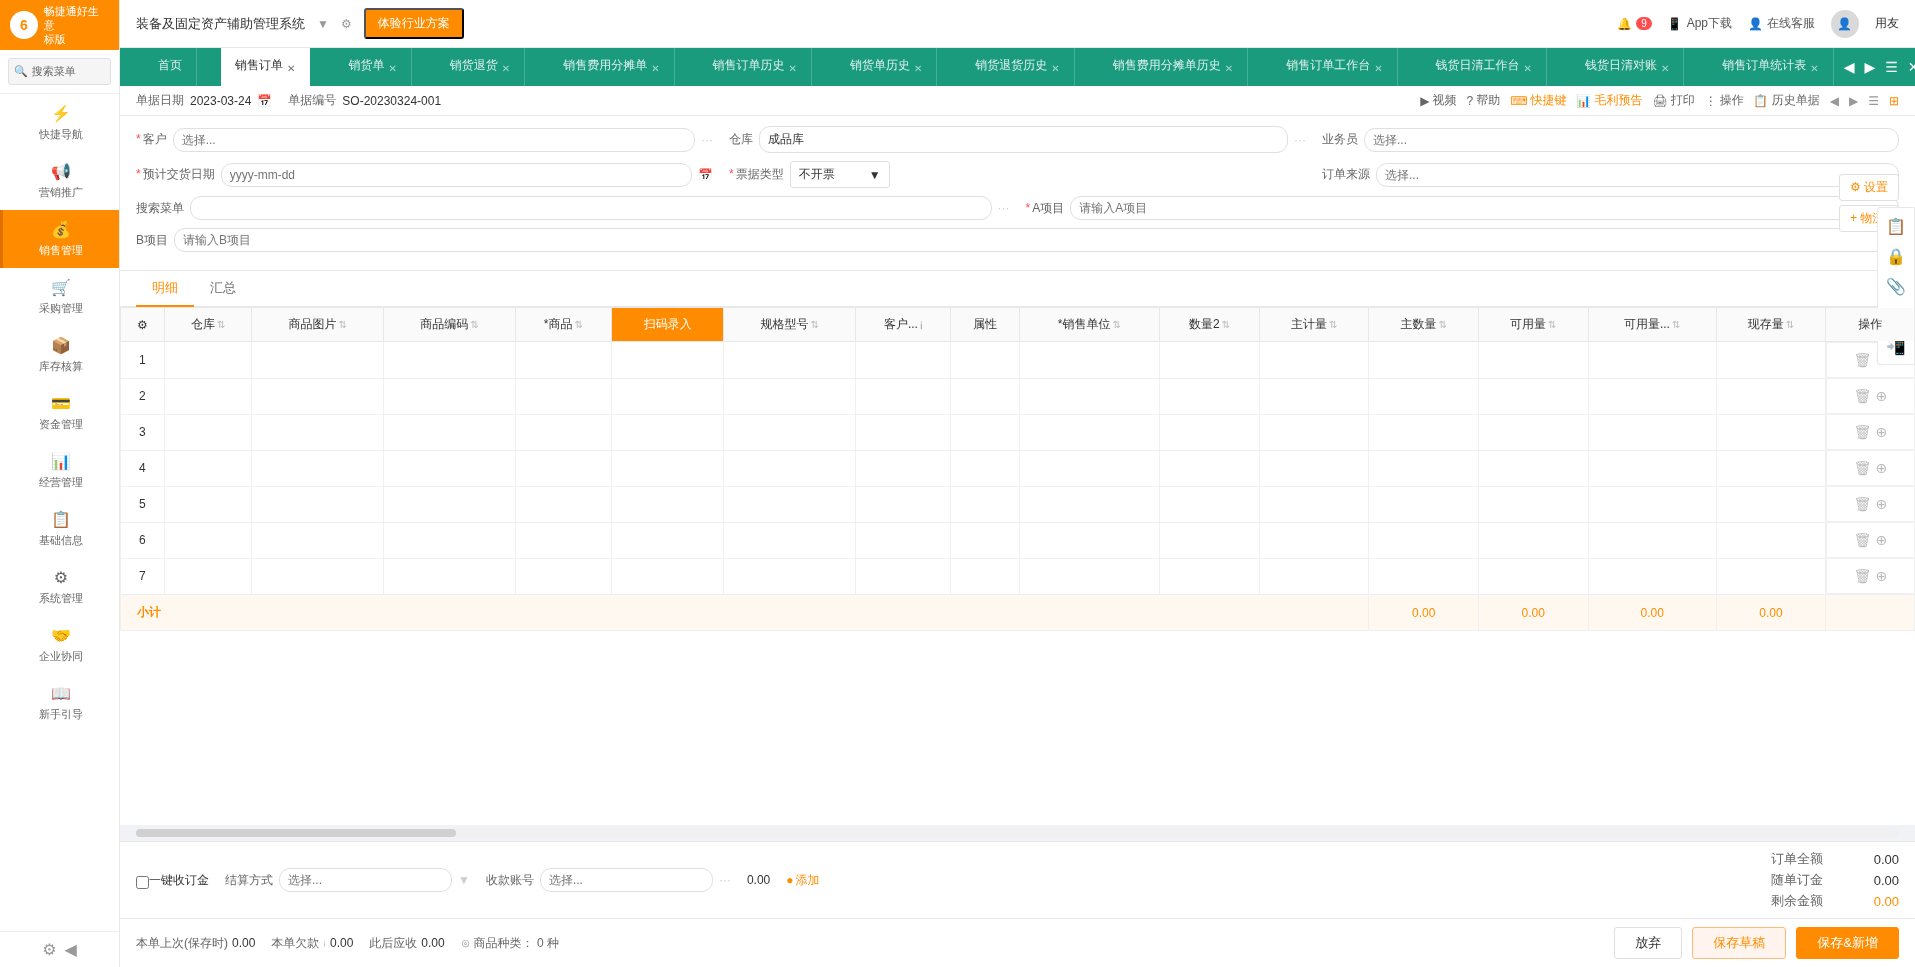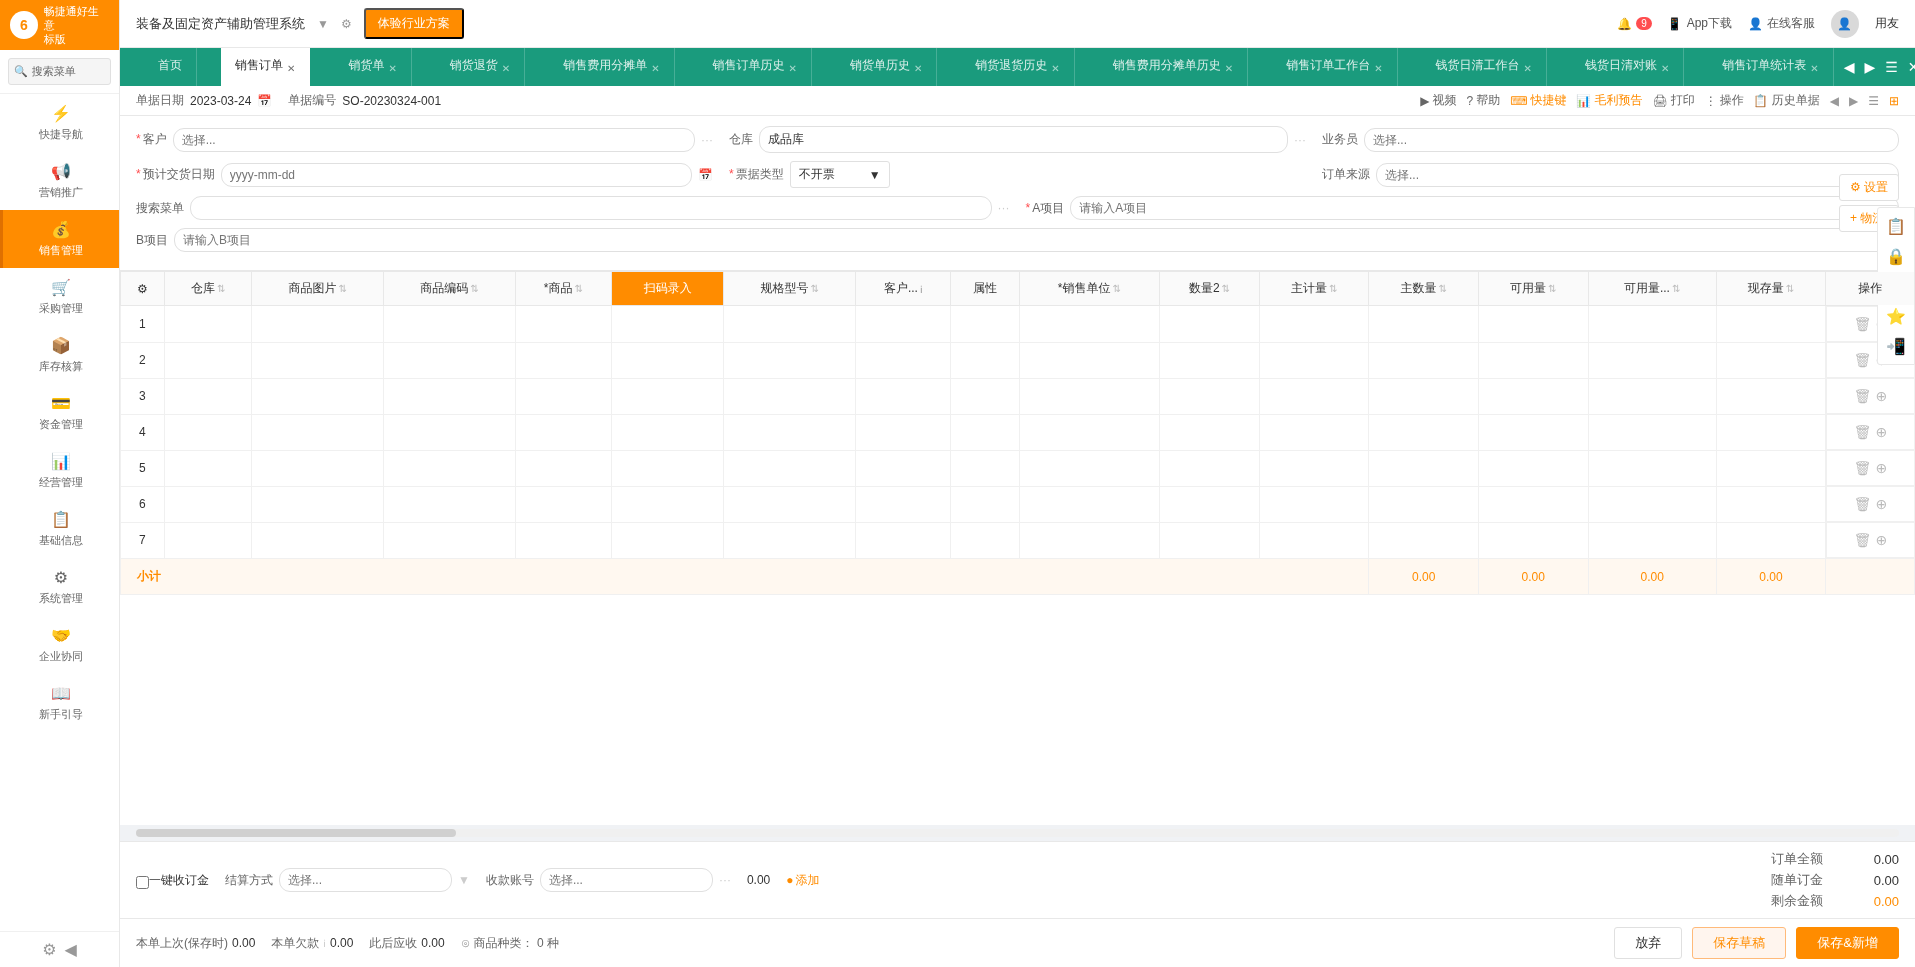--- a/index.html
+++ b/index.html
@@ -360,20 +360,24 @@
           </div>
         </div>
         <div class="form-row">
           <div class="form-field">
             <span class="form-field-label">B项目</span>
             <input class="form-field-input" type="text" style="min-width: 250px;" placeholder="请输入B项目">
           </div>
         </div>
       </div>
 
+      <div class="content-tabs">
+        <div class="content-tab active">明细</div>
+        <div class="content-tab">汇总</div>
+      </div>
 
       <div class="table-container">
         <table class="data-table">
           <thead>
             <tr>
               <th>⚙</th>
               <th><span class="col-sort">仓库<span class="sort-icon">⇅</span></span></th>
               <th><span class="col-sort">商品图片<span class="sort-icon">⇅</span></span></th>
               <th><span class="col-sort">商品编码<span class="sort-icon">⇅</span></span></th>
               <th><span class="col-sort">*商品<span class="sort-icon">⇅</span></span></th>

